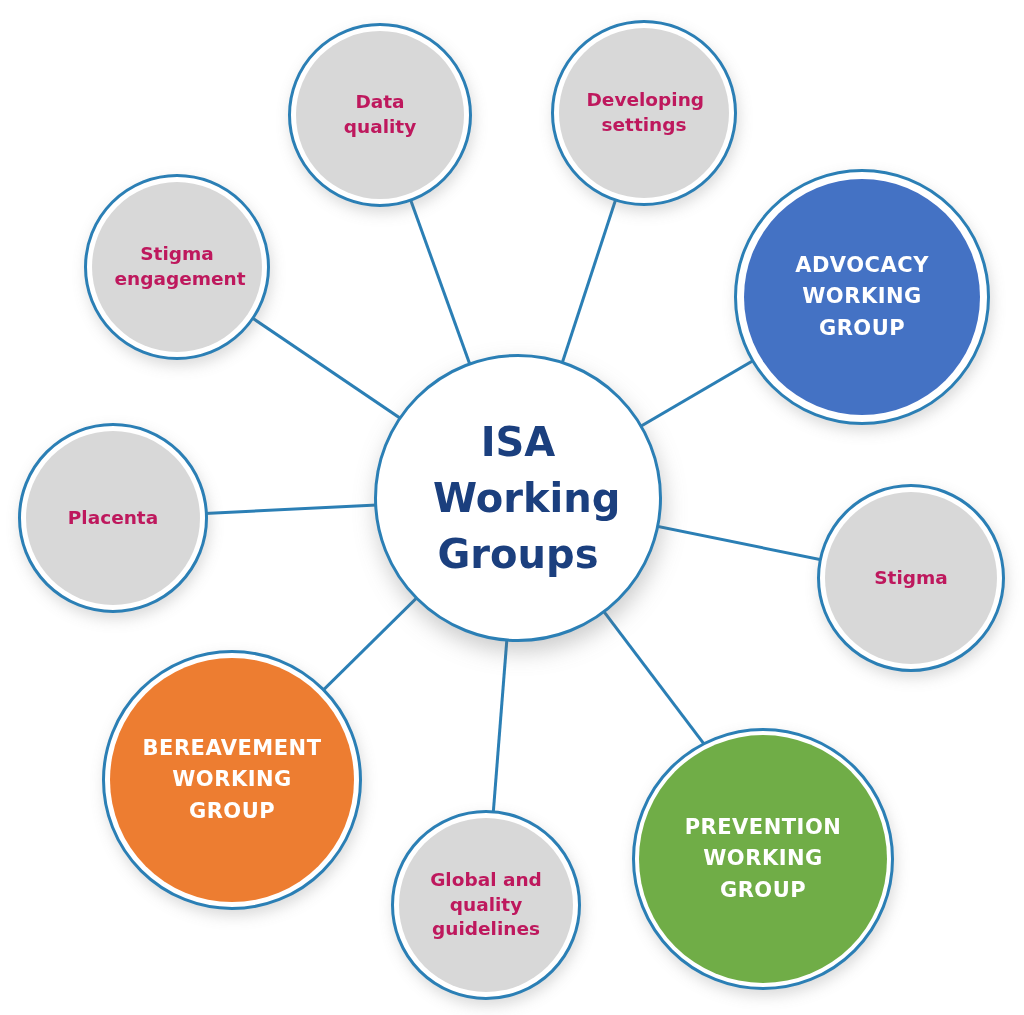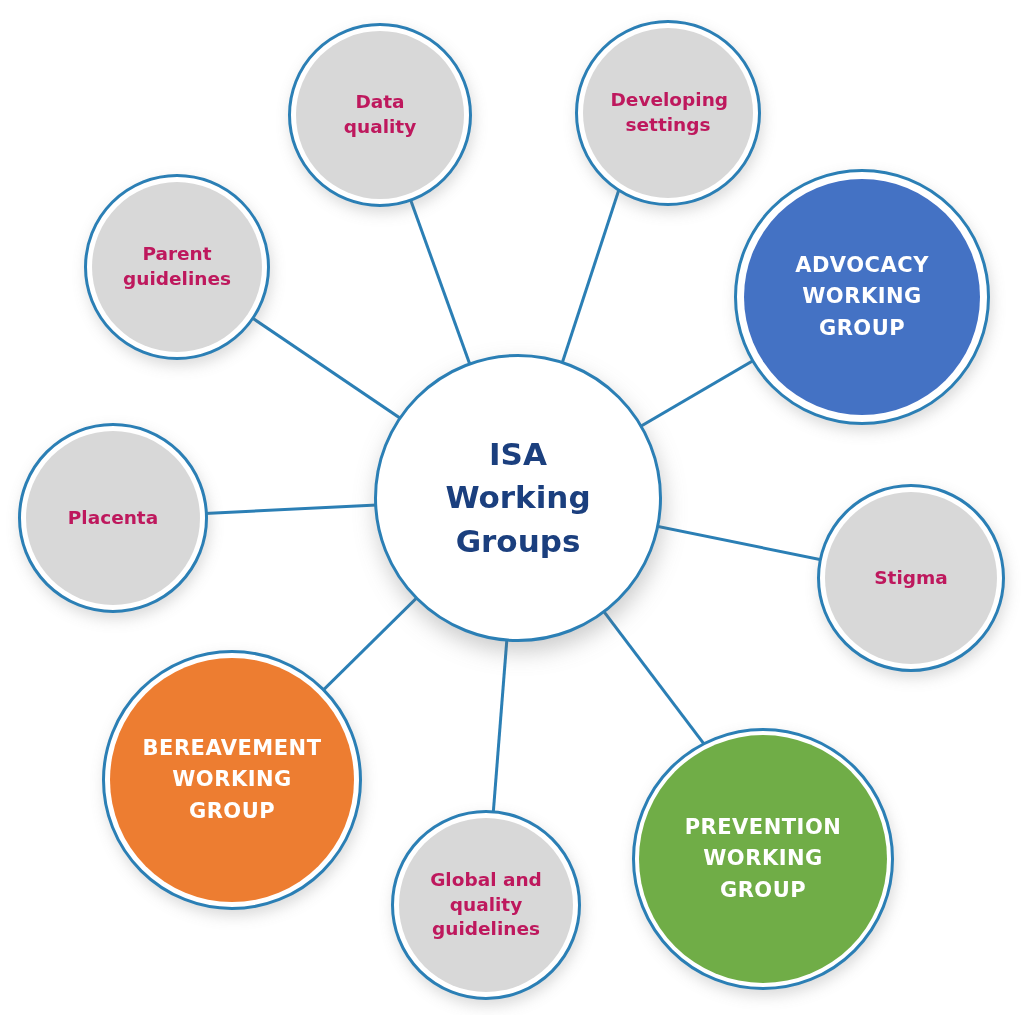--- a/index.html
+++ b/index.html
@@ -40,29 +40,29 @@
   }
   .label {
     display: block;
     font-weight: bold;
     text-align: center;
   }
 
   
   .node-hub   { left: 374px; top: 354px; width: 288px; height: 288px; box-shadow: 2px 10px 22px rgba(110,110,110,0.35); }
   .node-hub .fill { background: #ffffff; inset: 2px; }
-  .node-hub .label { color: #1b3f7e; font-size: 31px; line-height: 1.4; width: 170px; }
+  .node-hub .label { color: #1b3f7e; font-size: 40px; line-height: 1.4; width: 170px; }
 
   
   .gray .fill { background: #d8d8d8; }
   .gray .label { color: #be185d; font-size: 18.5px; line-height: 1.35; }
 
   .node-data-quality        { left: 288px; top: 23px;  width: 184px; height: 184px; }
   .node-data-quality .label { width: 90px; }
-  .node-developing-settings { left: 575px; top: 20px;  width: 186px; height: 186px; }
+  .node-developing-settings { left: 551px; top: 20px;  width: 186px; height: 186px; }
   .node-developing-settings .label { width: 115px; }
   .node-parent-engagement   { left: 84px;  top: 174px; width: 186px; height: 186px; }
   .node-parent-engagement .label { width: 125px; }
   .node-placenta            { left: 18px;  top: 423px; width: 190px; height: 190px; }
   .node-placenta .label { width: 140px; }
   .node-stigma              { left: 817px; top: 484px; width: 188px; height: 188px; }
   .node-stigma .label { width: 140px; }
   .node-guidelines          { left: 391px; top: 810px; width: 190px; height: 190px; }
   .node-guidelines .label { width: 112px; }
 
@@ -141,21 +141,21 @@
   </div>
 
   <div class="node gray node-placenta">
     <div class="fill">
       <span class="label">Placenta</span>
     </div>
   </div>
 
   <div class="node gray node-parent-engagement">
     <div class="fill">
-      <span class="label">Parent guidelines</span>
+      <span class="label">Stigma engagement</span>
     </div>
   </div>
 
   <div class="node node-hub">
     <div class="fill">
       <span class="label">ISA Working Groups</span>
     </div>
   </div>
 
 </div>

